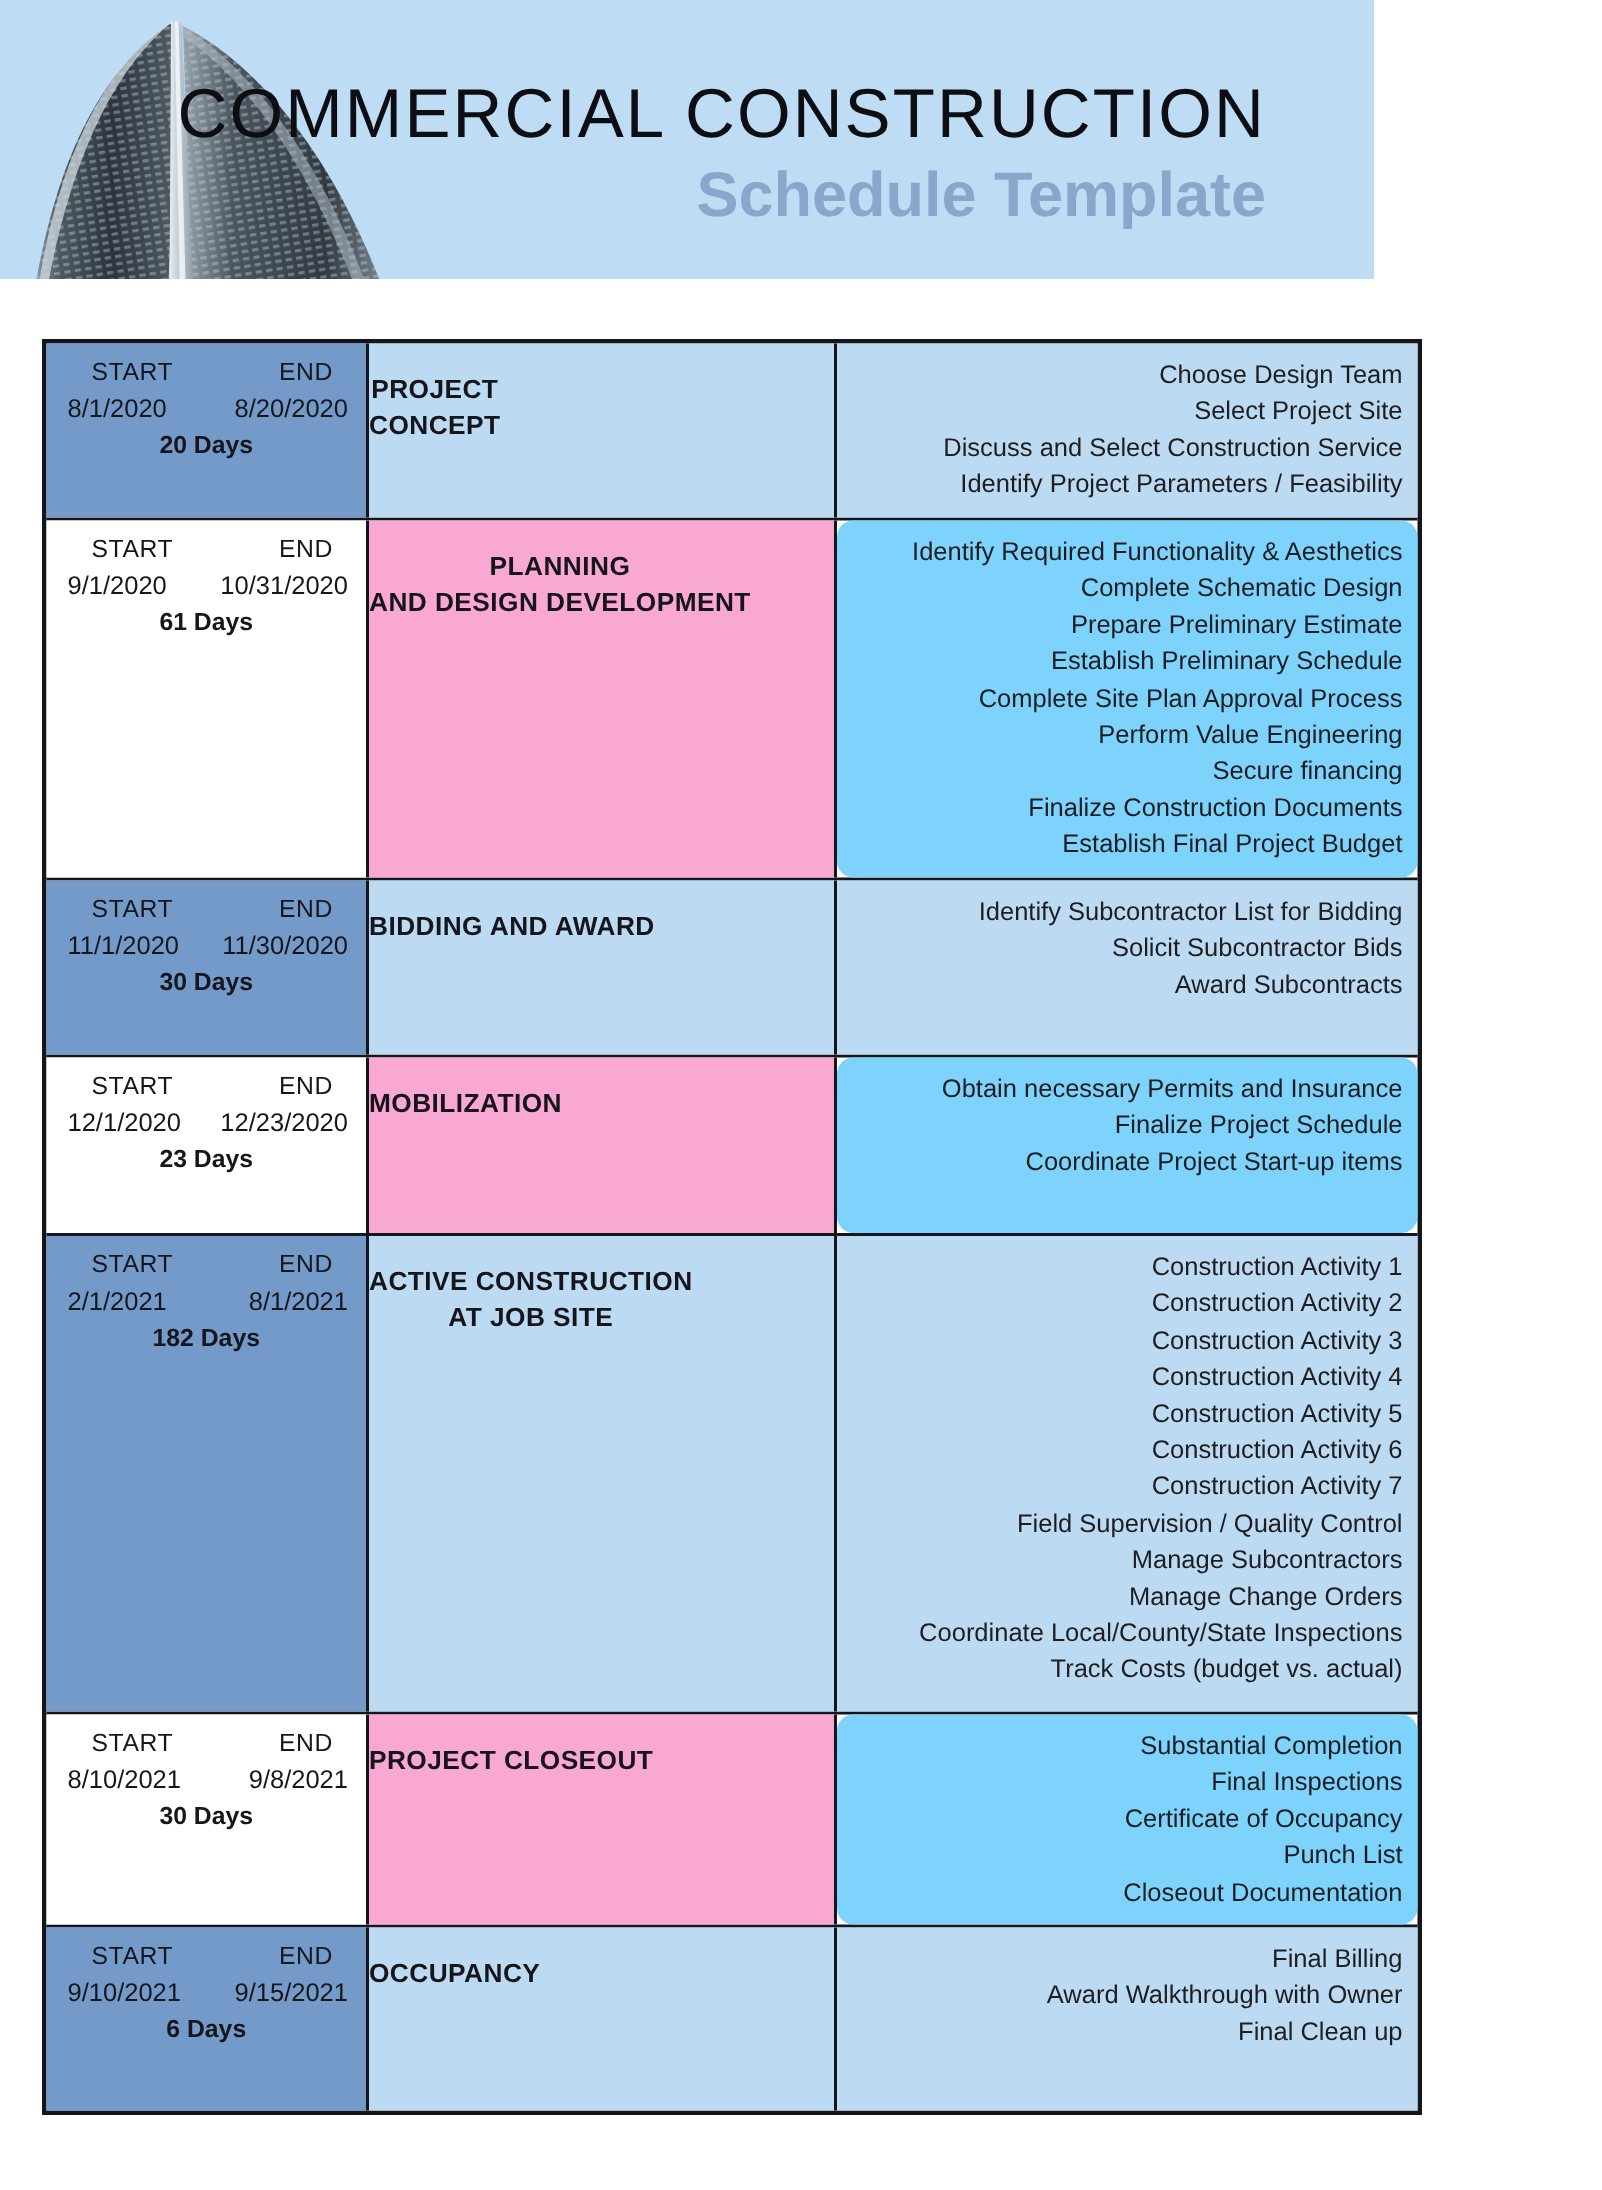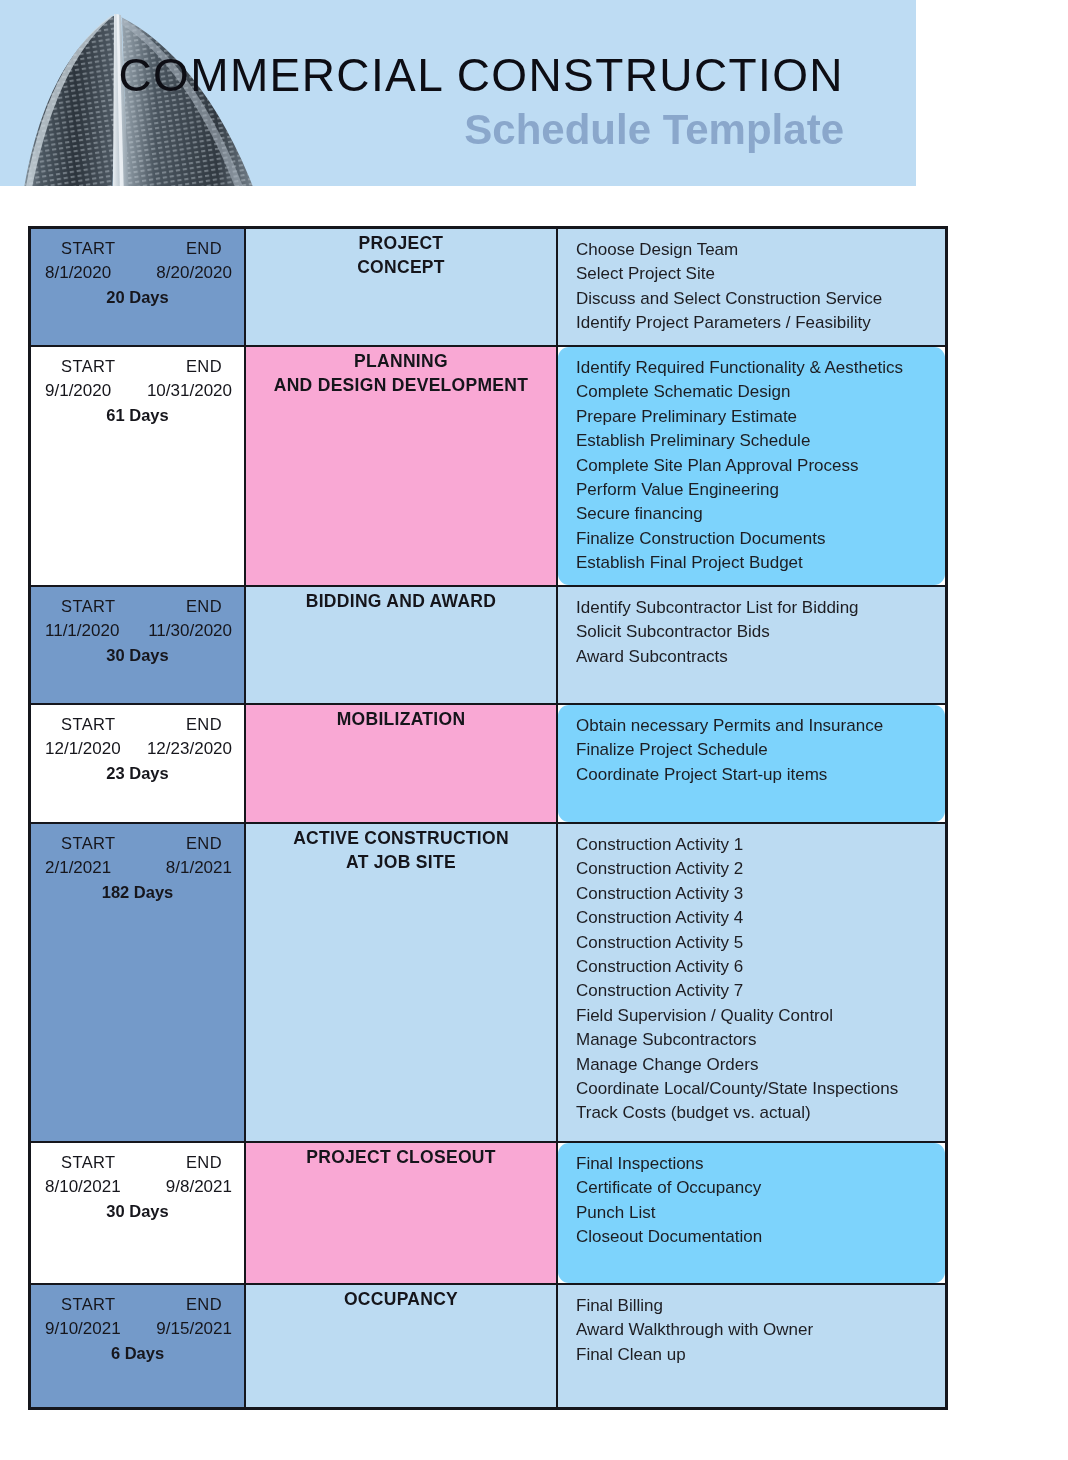--- a/index.html
+++ b/index.html
@@ -86,22 +86,21 @@
     border-right: 2px solid #15161c;
     padding: 10px 8px 8px 8px;
   }
   .col-phase {
     width: 312px;
     flex: 0 0 312px;
     box-sizing: border-box;
     border-right: 2px solid #15161c;
     display: flex;
     align-items: flex-start;
-    justify-content: center;
-    padding-top: 3px;
+    padding-top: 19px;
   }
   .col-tasks {
     flex: 1 1 auto;
     box-sizing: border-box;
     padding: 9px 10px 8px 18px;
   }
 
   
   .row.shaded .col-dates  { background: #749ac9; }
   .row.shaded .col-phase  { background: #bcdbf2; }
@@ -142,20 +141,21 @@
     letter-spacing: .3px;
     color: #15151b;
     white-space: pre-line;
   }
 
   .task {
     font-size: 17px;
     line-height: 24.4px;
     color: #1d1d22;
     white-space: nowrap;
+    text-align: right;
   }
 
   
   .h-concept  .col-dates, .h-concept  .col-phase, .h-concept  .col-tasks  { min-height: 116px; }
   .h-planning .col-dates, .h-planning .col-phase, .h-planning .col-tasks  { min-height: 238px; }
   .h-bidding  .col-dates, .h-bidding  .col-phase, .h-bidding  .col-tasks  { min-height: 116px; }
   .h-mobil    .col-dates, .h-mobil    .col-phase, .h-mobil    .col-tasks  { min-height: 117px; }
   .h-active   .col-dates, .h-active   .col-phase, .h-active   .col-tasks  { min-height: 317px; }
   .h-closeout .col-dates, .h-closeout .col-phase, .h-closeout .col-tasks  { min-height: 140px; }
   .h-occup    .col-dates, .h-occup    .col-phase, .h-occup    .col-tasks  { min-height: 122px; }
@@ -370,20 +370,21 @@
       <div class="dates-vals">
         <span>8/10/2021</span>
         <span>9/8/2021</span>
       </div>
       <div class="dates-days">30 Days</div>
     </div>
     <div class="col-phase">
       <div class="phase-name">PROJECT CLOSEOUT</div>
     </div>
     <div class="col-tasks">
+      <div class="task">Substantial Completion</div>
       <div class="task">Final Inspections</div>
       <div class="task">Certificate of Occupancy</div>
       <div class="task">Punch List</div>
       <div class="task">Closeout Documentation</div>
     </div>
   </div>
 
   <div class="row shaded h-occup">
     <div class="col-dates">
       <div class="dates-head">

